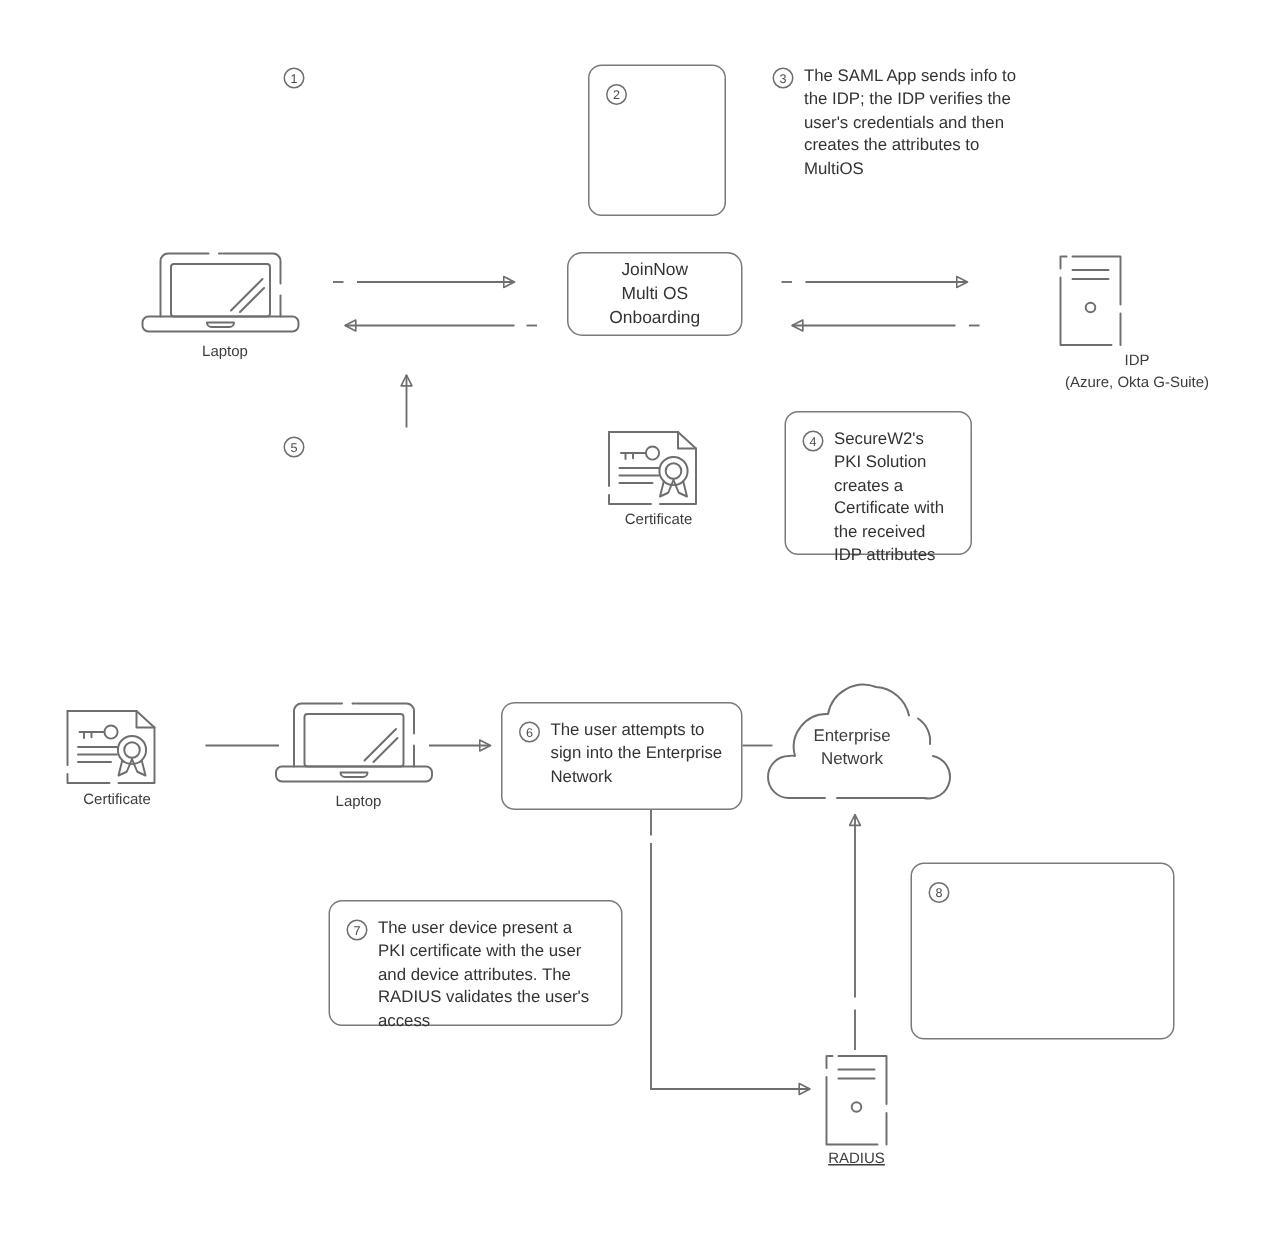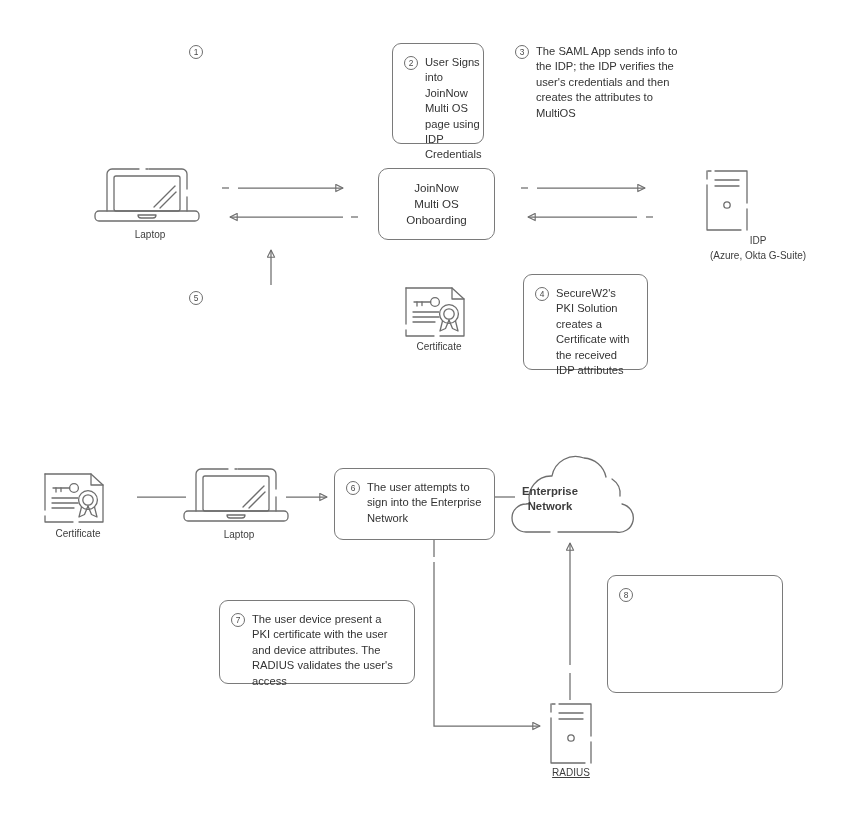--- a/index.html
+++ b/index.html
@@ -251,21 +251,20 @@
     <circle cx="24" cy="38" r="3.2"></circle>
   </g>
 </svg>
 
 <div class="callout plain" style="left:189px; top:44px; width:200px;">
   <span class="step-num">1</span>
 </div>
 
 <div class="callout boxed" style="left:392px; top:43px; width:92px; height:101px;">
   <span class="step-num">2</span>
-  <span class="step-text">User Signs into JoinNow Multi OS page using IDP Credentials</span>
 </div>
 
 <div class="callout plain" style="left:515px; top:44px; width:178px;">
   <span class="step-num">3</span>
   <span class="step-text">The SAML App sends info to the IDP; the IDP verifies the user's credentials and then creates the attributes to MultiOS</span>
 </div>
 
 <div class="callout boxed" style="left:523px; top:274px; width:125px; height:96px;">
   <span class="step-num">4</span>
   <span class="step-text">SecureW2's PKI Solution creates a Certificate with the received IDP attributes</span>
@@ -282,31 +281,31 @@
 
 <div class="callout boxed" style="left:219px; top:600px; width:196px; height:84px;">
   <span class="step-num">7</span>
   <span class="step-text">The user device present a PKI certificate with the user and device attributes. The RADIUS validates the user's access</span>
 </div>
 
 <div class="callout boxed" style="left:607px; top:575px; width:176px; height:118px;">
   <span class="step-num">8</span>
 </div>
 
-<div class="node-box" style="left:378px; top:168px; width:117px; height:72px;">JoinNow
+<div class="node-box" style="left:378px; top:168px; width:117px; height:56px;">JoinNow
 Multi OS
 Onboarding</div>
 
 <div class="node-label" style="left:105px; top:228px; width:90px;">Laptop</div>
 
 <div class="node-label" style="left:688px; top:234px; width:140px;">IDP
 (Azure, Okta G-Suite)</div>
 
 <div class="node-label" style="left:394px; top:340px; width:90px;">Certificate</div>
 
 <div class="node-label" style="left:33px; top:527px; width:90px;">Certificate</div>
 
 <div class="node-label" style="left:194px; top:528px; width:90px;">Laptop</div>
 
-<div class="cloud-text" style="left:498px; top:484px; width:104px;font-weight:bold;">Enterprise
+<div class="cloud-text" style="left:516px; top:484px; width:104px;">Enterprise
 Network</div>
 
 <div class="node-label" style="left:526px; top:766px; width:90px;text-decoration:underline;">RADIUS</div>
 
 </body></html>

